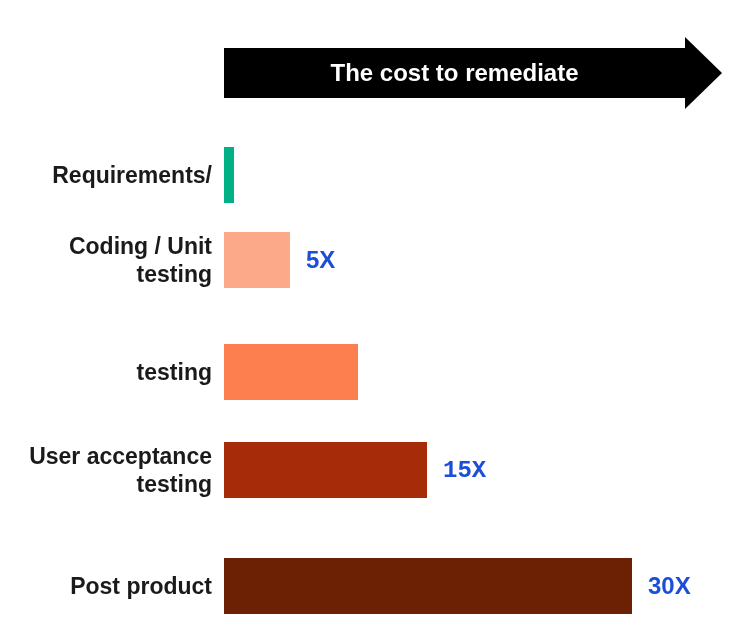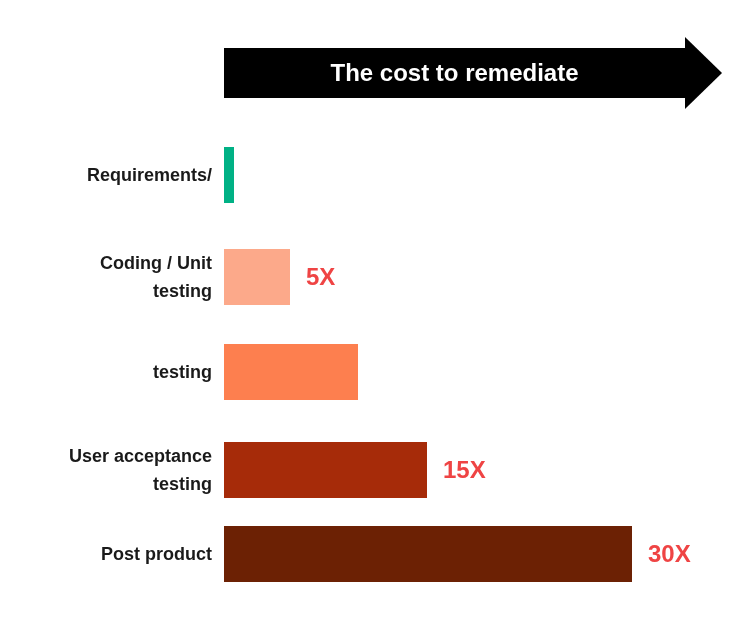--- a/index.html
+++ b/index.html
@@ -41,36 +41,36 @@
     position: absolute;
     left: 0; width: 744px; height: 56px;
   }
   .cat-label {
     position: absolute;
     left: 0; top: 0;
     width: 212px; height: 100%;
     display: flex; flex-direction: column;
     justify-content: center; align-items: flex-end;
     color: #1a1a1a;
-    font-size: 18px;
+    font-size: 23px;
     font-weight: 700;
     line-height: 28px;
     text-align: right;
   }
   .bar {
     position: absolute;
     left: 224px; top: 0;
     height: 56px;
     width: 0;
   }
   .bar-value {
     position: absolute;
     top: 0; height: 100%;
     display: flex; align-items: center;
-    color: #ef4444;
+    color: #1d4ed8;
     font-size: 24px;
     font-weight: 700;
     white-space: nowrap;
   }
 </style>
 </head>
 <body>
 
 <div class="stage">
 
@@ -80,21 +80,21 @@
   <div class="arrow-head"></div>
 
   <div class="bar-row" style="top: 147px;">
     <div class="cat-label">
       <span>Requirements/</span>
     </div>
     <div class="bar" style="width: 10px; background: rgb(0, 177, 133);"></div>
     <div class="bar-value" style="left: 250px;"></div>
   </div>
 
-  <div class="bar-row" style="top: 249px;">
+  <div class="bar-row" style="top: 232px;">
     <div class="cat-label">
       <span>Coding / Unit</span>
       <span>testing</span>
     </div>
     <div class="bar" style="width: 66px; background: rgb(252, 169, 138);"></div>
     <div class="bar-value" style="left: 306px;">5X</div>
   </div>
 
   <div class="bar-row" style="top: 344px;">
     <div class="cat-label">
@@ -102,24 +102,24 @@
     </div>
     <div class="bar" style="width: 134px; background: rgb(253, 127, 79);"></div>
   </div>
 
   <div class="bar-row" style="top: 442px;">
     <div class="cat-label">
       <span>User acceptance</span>
       <span>testing</span>
     </div>
     <div class="bar" style="width: 203px; background: rgb(166, 43, 9);"></div>
-    <div class="bar-value" style="left: 443px;">15X</div>
+    <div class="bar-value" style="left: 443px; font-family: Liberation Mono, monospace;">15X</div>
   </div>
 
-  <div class="bar-row" style="top: 526px;">
+  <div class="bar-row" style="top: 558px;">
     <div class="cat-label">
       <span>Post product</span>
     </div>
     <div class="bar" style="width: 408px; background: rgb(108, 33, 4);"></div>
     <div class="bar-value" style="left: 648px; text-align: center;">30X</div>
   </div>
 
 </div>
 
 </body></html>

